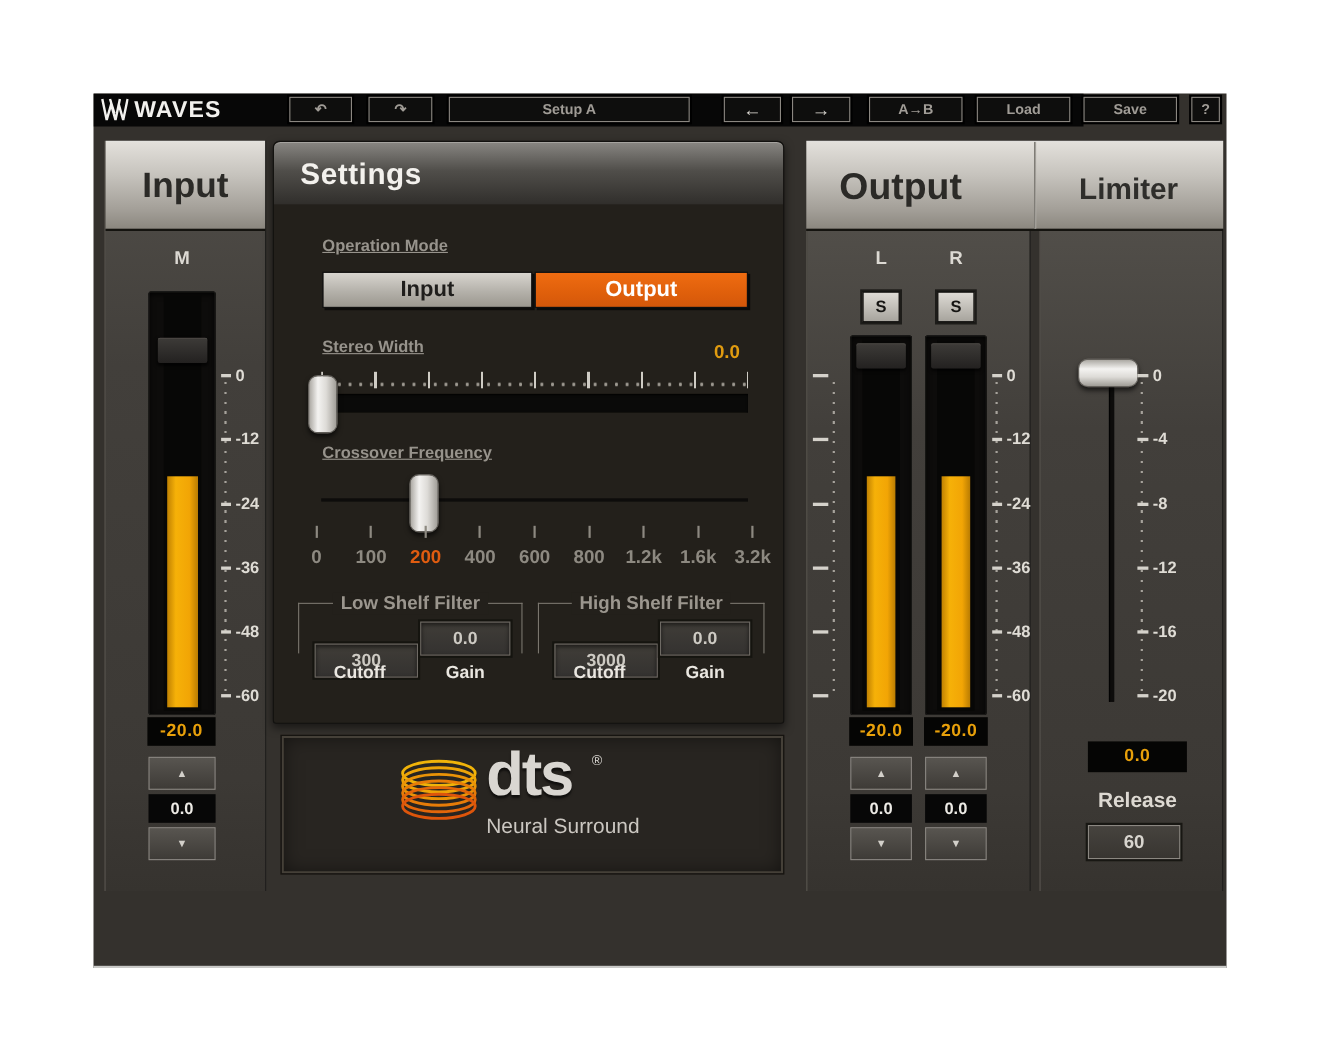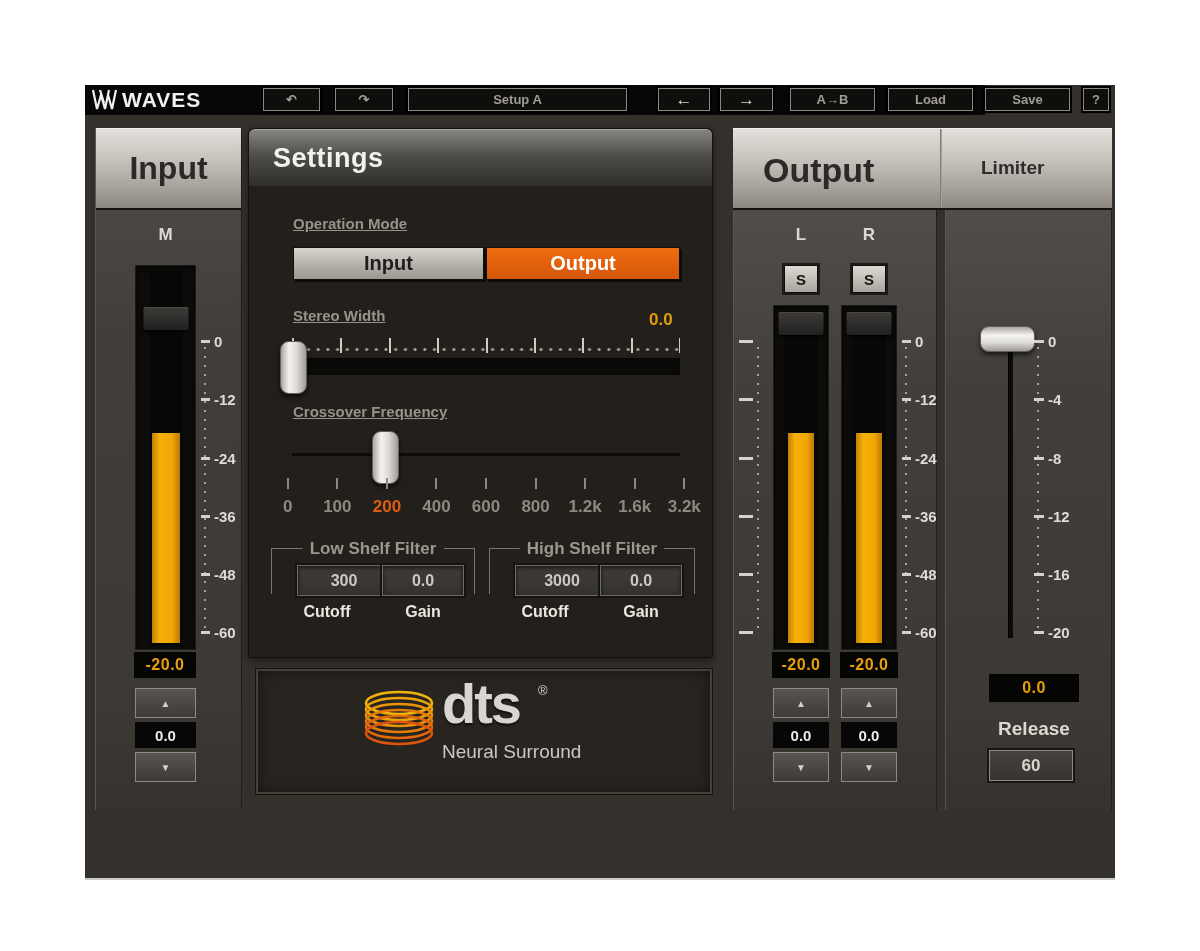--- a/index.html
+++ b/index.html
@@ -105,42 +105,42 @@
 
   .shelf{position:absolute;top:408px;height:92px;}
   #low-shelf{left:22px;width:204px;} #high-shelf{left:240px;width:206px;}
   .shelf .bracket{position:absolute;left:0;right:0;top:11px;height:46px;
     border:1px solid #7a766e;border-bottom:none;}
   .shelf .stitle{position:absolute;top:2px;left:50%;transform:translateX(-50%);
     background:#23201b;padding:0 7px;font-size:17px;font-weight:bold;color:#9b968e;white-space:nowrap;}
   .fbox{position:absolute;top:28px;height:31px;background:linear-gradient(180deg,#403d38,#343230);
     border:1px solid #6e6a64;box-shadow:0 0 0 2px #15140f, inset 0 2px 4px rgba(0,0,0,.6);
     color:#cdcac3;font-size:16px;font-weight:bold;display:flex;align-items:center;justify-content:center;cursor:pointer;}
-  .fbox.b1{left:26px;width:94px;} .fbox.b2{left:111px;width:82px;}
+  .fbox.b1{left:15px;width:94px;margin-top:20px;} .fbox.b2{left:111px;width:82px;}
   .flabel{position:absolute;top:66px;width:82px;text-align:center;color:#eae7e1;font-size:16px;font-weight:bold;}
   .flabel.b1{left:15px;} .flabel.b2{left:111px;}
 
   
   #dtsbox{position:absolute;left:170px;top:583px;width:458px;height:127px;
     background:#282521;border:1px solid #15130f;
     box-shadow:inset 0 0 0 2px #454038, inset 0 0 18px rgba(0,0,0,.55);}
   #dts-coil{position:absolute;left:105px;top:20px;}
   #dts-word{position:absolute;left:186px;top:2px;font-size:56px;font-weight:bold;color:#d9d6d1;
     letter-spacing:-2px;text-shadow:0 2px 2px rgba(0,0,0,.6);}
   #dts-reg{position:absolute;left:282px;top:14px;font-size:13px;color:#d9d6d1;}
   #dts-tag{position:absolute;left:186px;top:72px;font-size:19px;color:#cbc7c1;}
 
   
   #outlim-head{position:absolute;left:648px;top:43px;width:379px;height:82px;
     background:linear-gradient(180deg,#e3e0db,#c6c3bd 38%,#a39f98 78%,#8b877f);
     border-top:1px solid #f2f1ee;border-bottom:2px solid #14130f;}
   #outlim-head .seam{position:absolute;left:207px;top:0;bottom:0;width:2px;
     background:linear-gradient(90deg,#6e6b65,#b9b6b0);}
   #out-title{position:absolute;left:30px;top:22px;font-size:34px;font-weight:bold;color:#2b2a27;}
-  #lim-title{position:absolute;left:248px;top:28px;font-size:19px;font-weight:bold;color:#2f2e2b;}
+  #lim-title{position:absolute;left:248px;top:28px;font-size:27px;font-weight:bold;color:#2f2e2b;}
 
   #output-panel{left:648px;top:125px;width:204px;height:600px;}
   .och{position:absolute;top:0;width:60px;height:600px;}
   #och-l{left:37px;} #och-r{left:105px;}
   .och .chlabel{left:0;width:60px;top:15px;}
   .sbtn{position:absolute;left:13px;top:55px;width:34px;height:28px;
     background:linear-gradient(180deg,#dedbd5,#a7a49d);border:1px solid #0f0e0d;
     box-shadow:0 0 0 2px #1d1c19;color:#161513;font-size:15px;font-weight:bold;
     display:flex;align-items:center;justify-content:center;cursor:pointer;}
   .och .well{left:2px;top:95px;width:56px;height:345px;}

